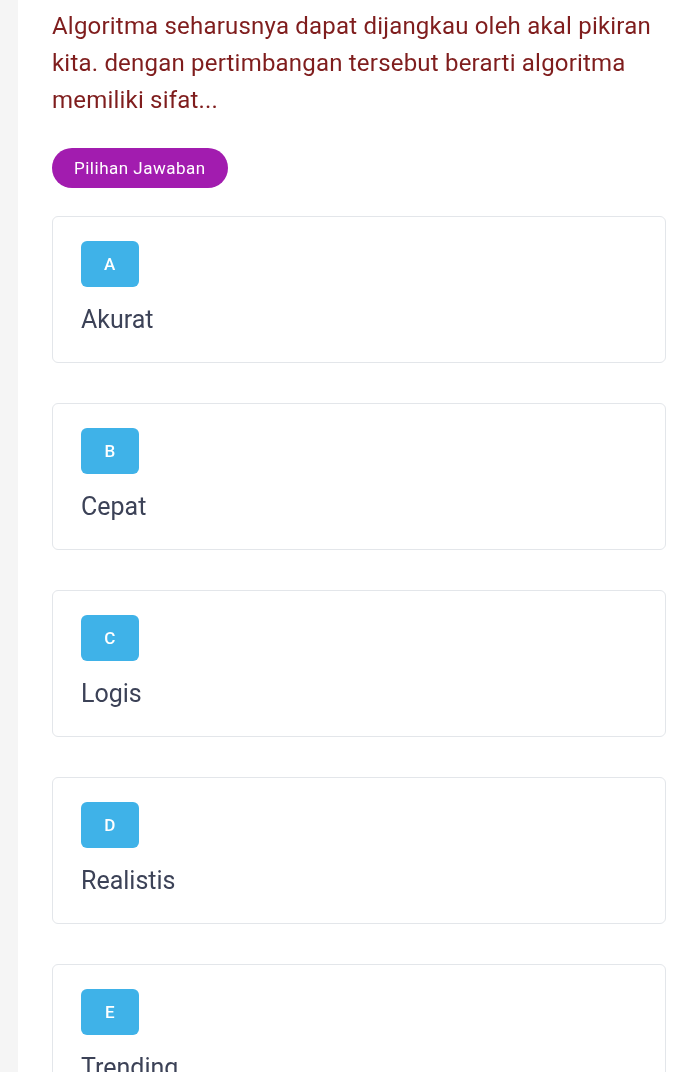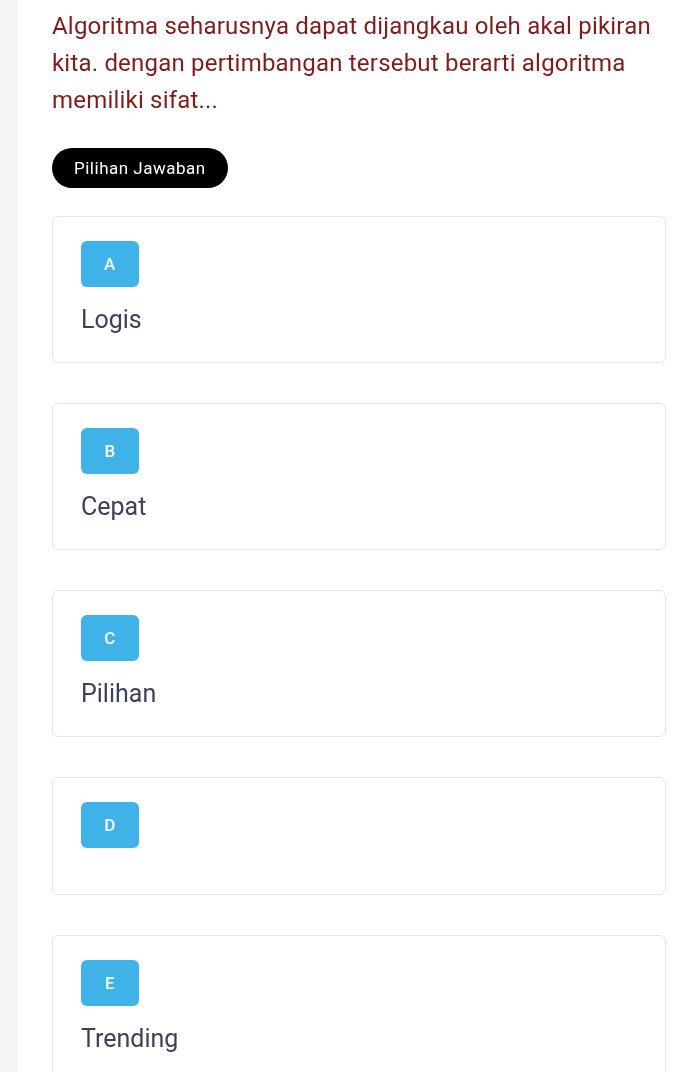--- a/index.html
+++ b/index.html
@@ -24,21 +24,21 @@
       font-size: 24px;
       line-height: 1.55;
       color: #7f1d1d;
       font-weight: 400;
       letter-spacing: 0.2px;
       padding-top: 8px;
       padding-bottom: 28px;
     }
     .answer-label-pill {
       display: inline-block;
-      background: #000000;
+      background: #a21caf;
       color: #ffffff;
       font-size: 17px;
       font-weight: 400;
       padding: 10px 22px;
       border-radius: 999px;
       letter-spacing: 0.5px;
       margin-bottom: 28px;
     }
     .options {
       display: flex;
@@ -76,31 +76,32 @@
 <body>
 
 <div class="container">
   <div class="question-text">Algoritma seharusnya dapat dijangkau oleh akal pikiran kita. dengan pertimbangan tersebut berarti algoritma memiliki sifat...</div>
 
   <div class="answer-label-pill">Pilihan Jawaban</div>
 
   <div class="options">
     <div class="option-card">
       <div class="option-letter">A</div>
-      <div class="option-text">Logis</div>
+      <div class="option-text">Akurat</div>
     </div>
     <div class="option-card">
       <div class="option-letter">B</div>
       <div class="option-text">Cepat</div>
     </div>
     <div class="option-card">
       <div class="option-letter">C</div>
-      <div class="option-text">Pilihan</div>
+      <div class="option-text">Logis</div>
     </div>
     <div class="option-card">
       <div class="option-letter">D</div>
+      <div class="option-text">Realistis</div>
     </div>
     <div class="option-card">
       <div class="option-letter">E</div>
       <div class="option-text">Trending</div>
     </div>
   </div>
 </div>
 
 </body></html>

